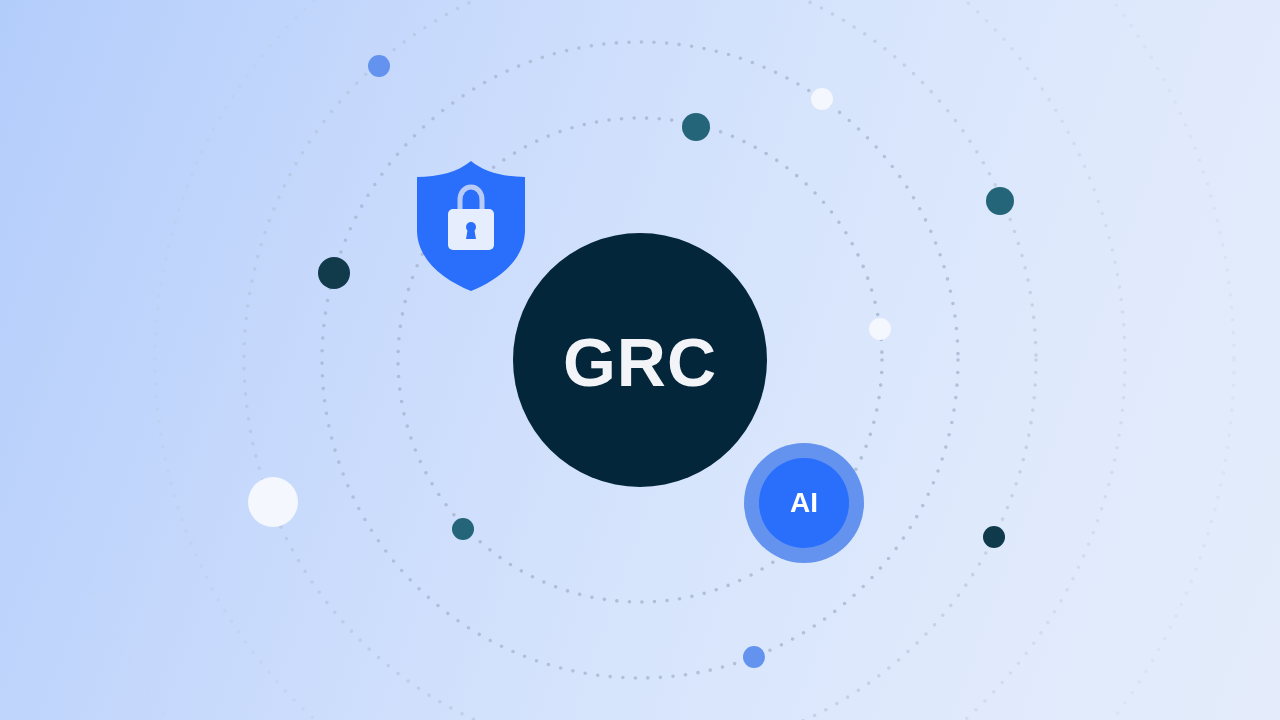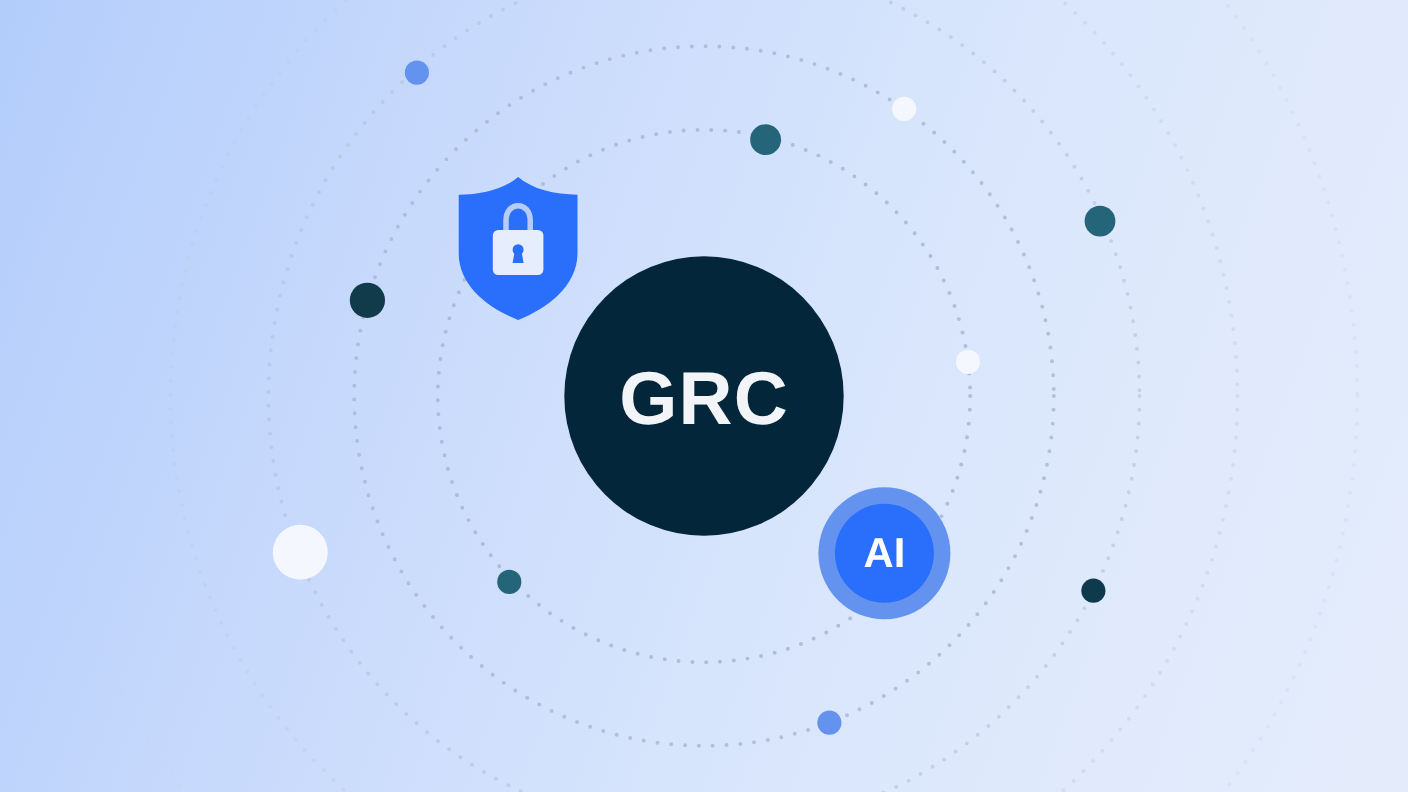--- a/index.html
+++ b/index.html
@@ -22,21 +22,21 @@
     }
     .ai-outer {
       position: absolute; left: 744px; top: 443px; width: 120px; height: 120px;
       border-radius: 50%; background: #6393ef;
       display: flex; align-items: center; justify-content: center;
     }
     .ai-inner {
       width: 90px; height: 90px; border-radius: 50%; background: #2a6efc;
       display: flex; align-items: center; justify-content: center;
     }
-    .ai-label { color: #ffffff; font-weight: 700; font-size: 38px; font-family: "Liberation Sans", sans-serif; }
+    .ai-label { color: #ffffff; font-weight: 700; font-size: 28px; font-family: "Liberation Sans", sans-serif; }
     .shield { position: absolute; left: 416px; top: 160px; width: 110px; height: 132px; }
   </style>
 </head>
 <body>
 
 <div class="stage">
   <svg class="rings" id="rings" width="1280" height="720">
       <circle cx="640" cy="360" r="242" fill="none" stroke="#a8b6d0" stroke-width="3.6" stroke-linecap="round" stroke-dasharray="0 12.6" opacity="0.85"></circle>
       <circle cx="640" cy="360" r="318" fill="none" stroke="#a8b6d0" stroke-width="3.6" stroke-linecap="round" stroke-dasharray="0 12.6" opacity="0.8"></circle>
       <circle cx="640" cy="360" r="396" fill="none" stroke="#b3c1d9" stroke-width="3.6" stroke-linecap="round" stroke-dasharray="0 12.6" opacity="0.6"></circle>

